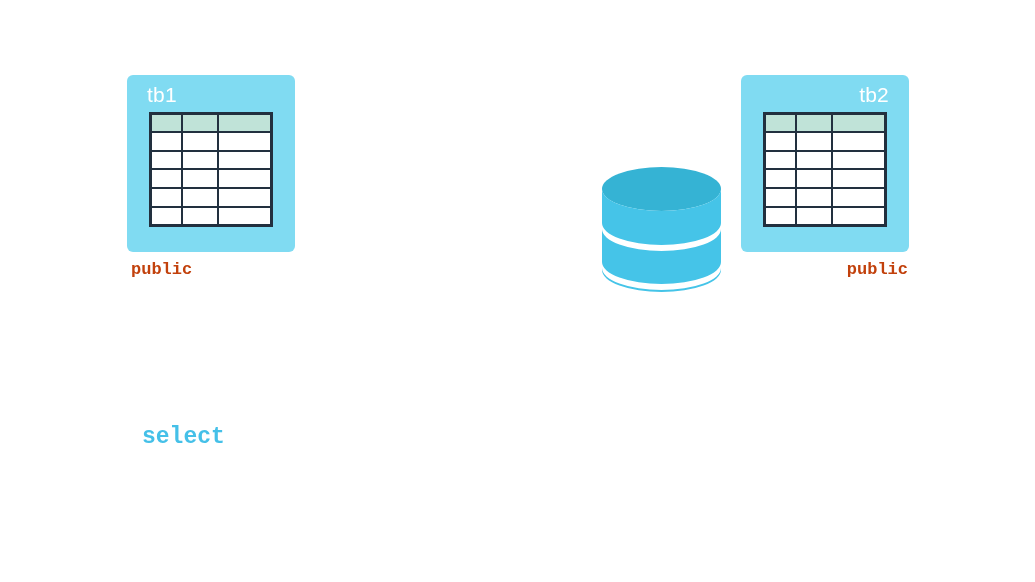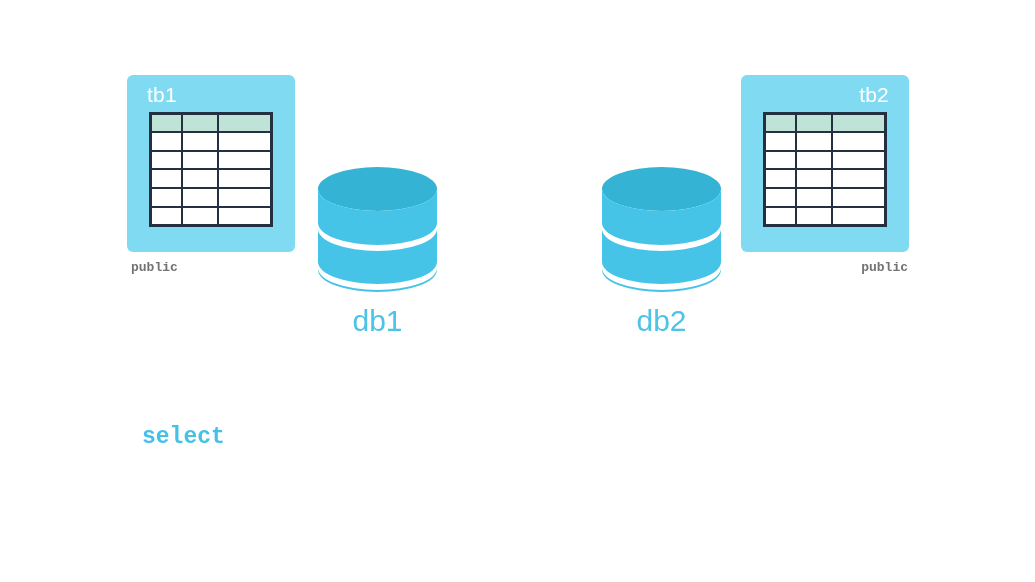--- a/index.html
+++ b/index.html
@@ -64,23 +64,23 @@
   .mini-table tr.head-row td { background: #c0e3d8; }
   .mini-table td.c1 { width: 26%; }
   .mini-table td.c2 { width: 30%; }
   .mini-table td.c3 { width: 44%; }
 
   
   .schema-caption {
     position: absolute;
     top: 261px;
     font-family: "Liberation Mono", monospace;
-    font-size: 13px;
+    font-size: 17px;
     font-weight: bold;
-    color: #737373;
+    color: #c2410c;
     line-height: 1;
     white-space: pre;
   }
   #caption-left  { left: 131px;  text-align: left; }
   #caption-right { right: 127px; text-align: right; }
 
   
   .db-group { position: absolute; }
   #db-group-1 { left: 318px; top: 167px; }
   #db-group-2 { left: 602px; top: 167px; }
@@ -198,42 +198,30 @@
             <td class="c1"></td>
             <td class="c2"></td>
             <td class="c3"></td>
           </tr>
     </tbody>
       </table>
   </div>
 
   <div class="schema-caption" id="caption-right">public</div>
 
-  <div class="db-group" id="db-group-1">
-    <div class="db-cylinder">
-      <svg viewBox="0 0 119 125" xmlns="http://www.w3.org/2000/svg">
-        <ellipse cx="59.5" cy="22" rx="59.5" ry="22" fill="#35b3d4"></ellipse>
-        <path d="M0 22 L0 56 A59.5 22 0 0 0 119 56 L119 22 A59.5 22 0 0 1 0 22 Z" fill="#45c4e8"></path>
-        <path d="M0 62 L0 95 A59.5 22 0 0 0 119 95 L119 62 A59.5 22 0 0 1 0 62 Z" fill="#45c4e8"></path>
-        <path d="M0 101 L0 103 A59.5 22 0 0 0 119 103 L119 101 A59.5 22 0 0 1 0 101 Z" fill="#45c4e8"></path>
-      </svg>
-    </div>
-    <div class="db-label">db1</div>
-  </div>
 
   <div class="db-group" id="db-group-2">
     <div class="db-cylinder">
       <svg viewBox="0 0 119 125" xmlns="http://www.w3.org/2000/svg">
         <ellipse cx="59.5" cy="22" rx="59.5" ry="22" fill="#35b3d4"></ellipse>
         <path d="M0 22 L0 56 A59.5 22 0 0 0 119 56 L119 22 A59.5 22 0 0 1 0 22 Z" fill="#45c4e8"></path>
         <path d="M0 62 L0 95 A59.5 22 0 0 0 119 95 L119 62 A59.5 22 0 0 1 0 62 Z" fill="#45c4e8"></path>
         <path d="M0 101 L0 103 A59.5 22 0 0 0 119 103 L119 101 A59.5 22 0 0 1 0 101 Z" fill="#45c4e8"></path>
       </svg>
     </div>
-    <div class="db-label">db2</div>
   </div>
 
   <div id="sql-block">
     <div class="sql-line kw">select</div>
 
 
     
 
     
 

